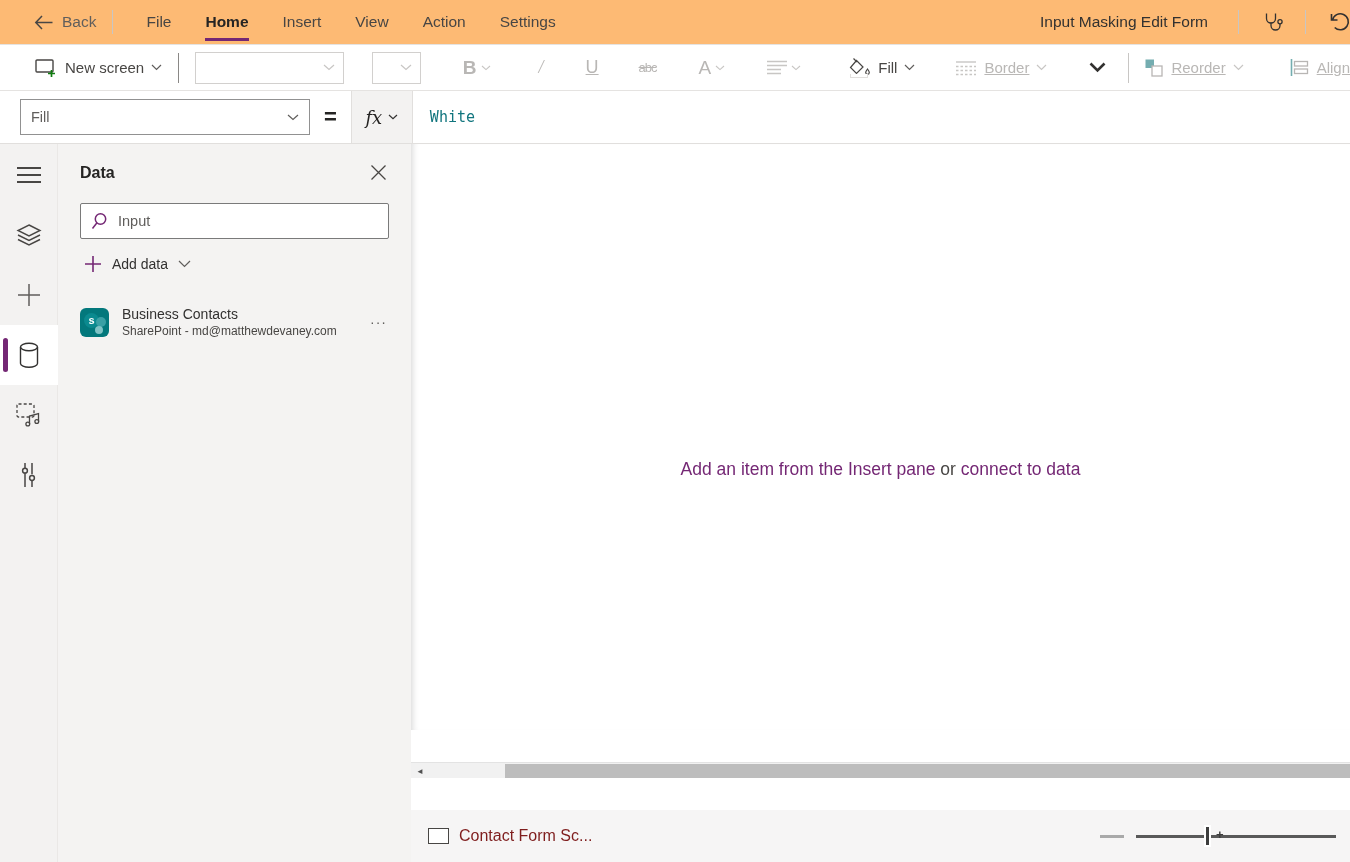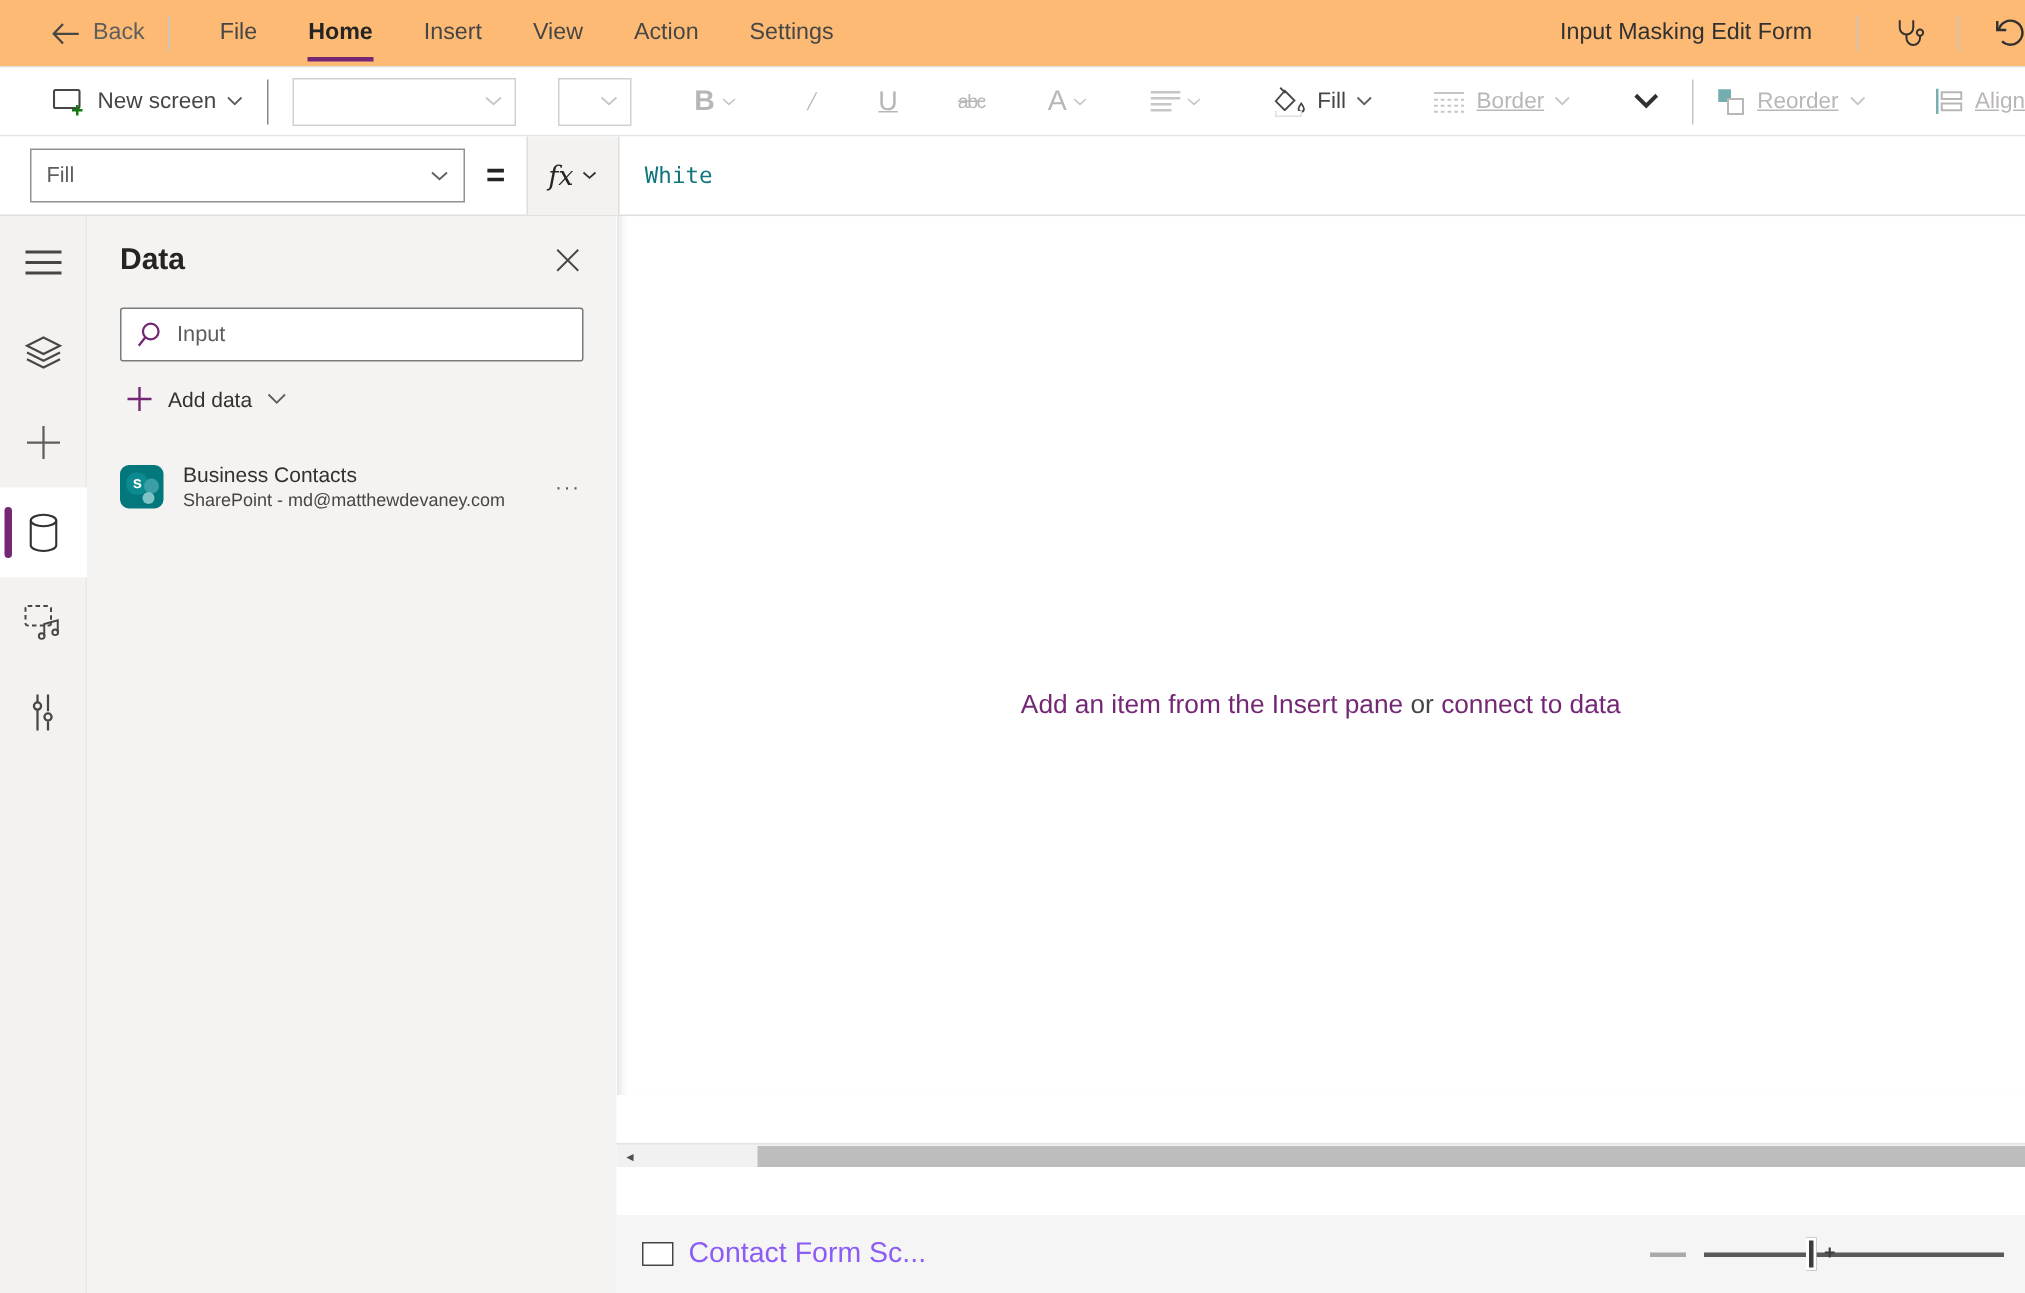--- a/index.html
+++ b/index.html
@@ -56,21 +56,21 @@
   .rail { width: 58px; background: #f3f2f1; border-right: 1px solid #eae8e6; display: flex; flex-direction: column; align-items: center; flex: 0 0 auto; }
   .rail-item { width: 58px; height: 60px; display: flex; align-items: center; justify-content: center; cursor: pointer; position: relative; color: #484644; }
   .rail-item.selected { background: #fff; }
   .rail-item.selected::before { content: ""; position: absolute; left: 3px; top: 13px; width: 5px; height: 34px; background: #742774; border-radius: 3px; }
   .hamburger { width: 24px; }
   .hamburger span { display: block; height: 2px; background: #484644; margin: 5px 0; }
 
   
   .datapanel { width: 353px; background: #f4f3f2; flex: 0 0 auto; padding-top: 18px; }
   .dp-header { display: flex; align-items: center; justify-content: space-between; padding: 0 22px; }
-  .dp-title { font-size: 20px; font-weight: bold; color: #252423; }
+  .dp-title { font-size: 16px; font-weight: bold; color: #252423; }
   .dp-close { cursor: pointer; display: flex; padding: 2px; }
   .dp-search { margin: 20px 22px 0 22px; height: 36px; background: #fff; border: 1px solid #7a7a7a; border-radius: 2px; display: flex; align-items: center; padding: 0 10px; gap: 9px; cursor: text; }
   .dp-search-ph { color: #605e5c; font-size: 14.5px; }
   .dp-add { display: flex; align-items: center; gap: 10px; margin: 16px 22px 0 26px; cursor: pointer; }
   .dp-add-label { font-size: 14px; color: #323130; }
   .dp-list { margin-top: 22px; }
   .dp-item { display: flex; align-items: center; padding: 11px 22px; cursor: pointer; }
   .sp-icon { width: 29px; height: 29px; border-radius: 6px; background: #03787c; position: relative; flex: 0 0 auto; }
   .sp-icon .c1 { position: absolute; left: 4px; top: 5px; width: 15px; height: 15px; border-radius: 50%; background: #0b8a8f; display: flex; align-items: center; justify-content: center; color: #fff; font-size: 11px; font-weight: bold; }
   .sp-icon .c2 { position: absolute; right: 3px; top: 9px; width: 10px; height: 10px; border-radius: 50%; background: #3aa0a5; }
@@ -89,21 +89,21 @@
 
   
   .hscroll { height: 16px; background: #f1f1f1; border-top: 1px solid #e3e3e3; position: relative; flex: 0 0 auto; }
   .hscroll-arrow { position: absolute; left: 2px; top: 1px; width: 14px; height: 14px; display: flex; align-items: center; justify-content: center; font-size: 8px; color: #505050; cursor: pointer; }
   .hscroll-thumb { position: absolute; left: 94px; right: 0; top: 1px; height: 14px; background: #bdbdbd; cursor: grab; }
 
   
   .bottombar { height: 52px; background: #f6f5f5; display: flex; align-items: center; justify-content: space-between; padding: 0 14px 0 17px; flex: 0 0 auto; }
   .screen-chip { display: flex; align-items: center; gap: 10px; cursor: pointer; }
   .screen-thumb { width: 21px; height: 16px; background: #fff; border: 1.5px solid #484644; flex: 0 0 auto; }
-  .screen-label { font-size: 19px; color: #8b5cf6; }
+  .screen-label { font-size: 16px; color: #7f1d1d; }
   .zoom-ctrl { display: flex; align-items: center; }
   .zoom-minus { width: 24px; height: 3px; background: #a9a9a9; margin-right: 12px; cursor: pointer; }
   .zoom-track { position: relative; width: 200px; height: 3px; background: #595959; cursor: pointer; }
   .zoom-thumb { position: absolute; left: 68px; top: -10px; width: 7px; height: 22px; background: #3d3d3d; border: 2px solid #fff; cursor: grab; }
   .zoom-plus { position: absolute; left: 80px; top: -8px; font-size: 13px; color: #3d3d3d; font-weight: bold; }
 
   svg { display: block; }
 </style>
 </head>
 <body>

